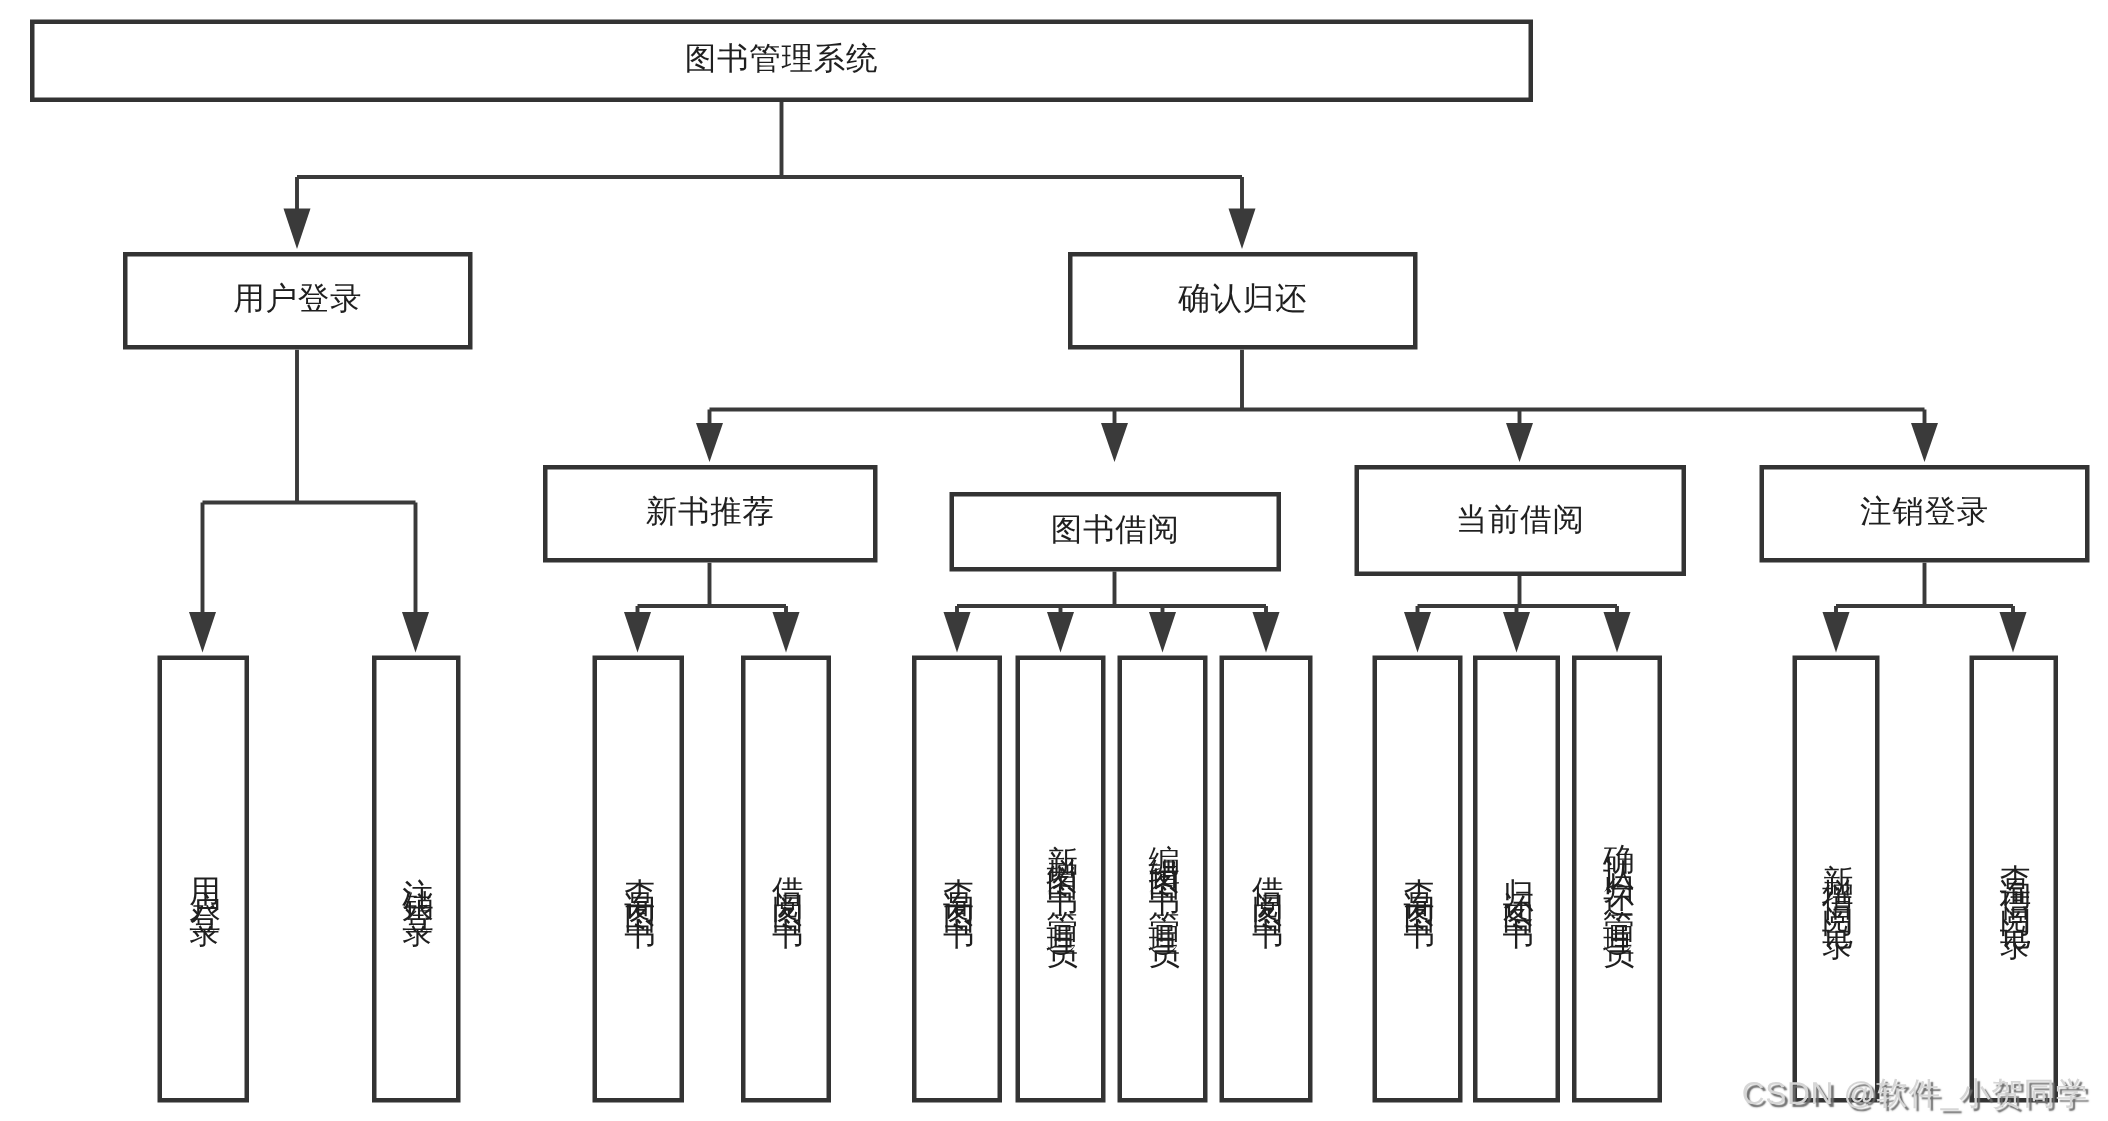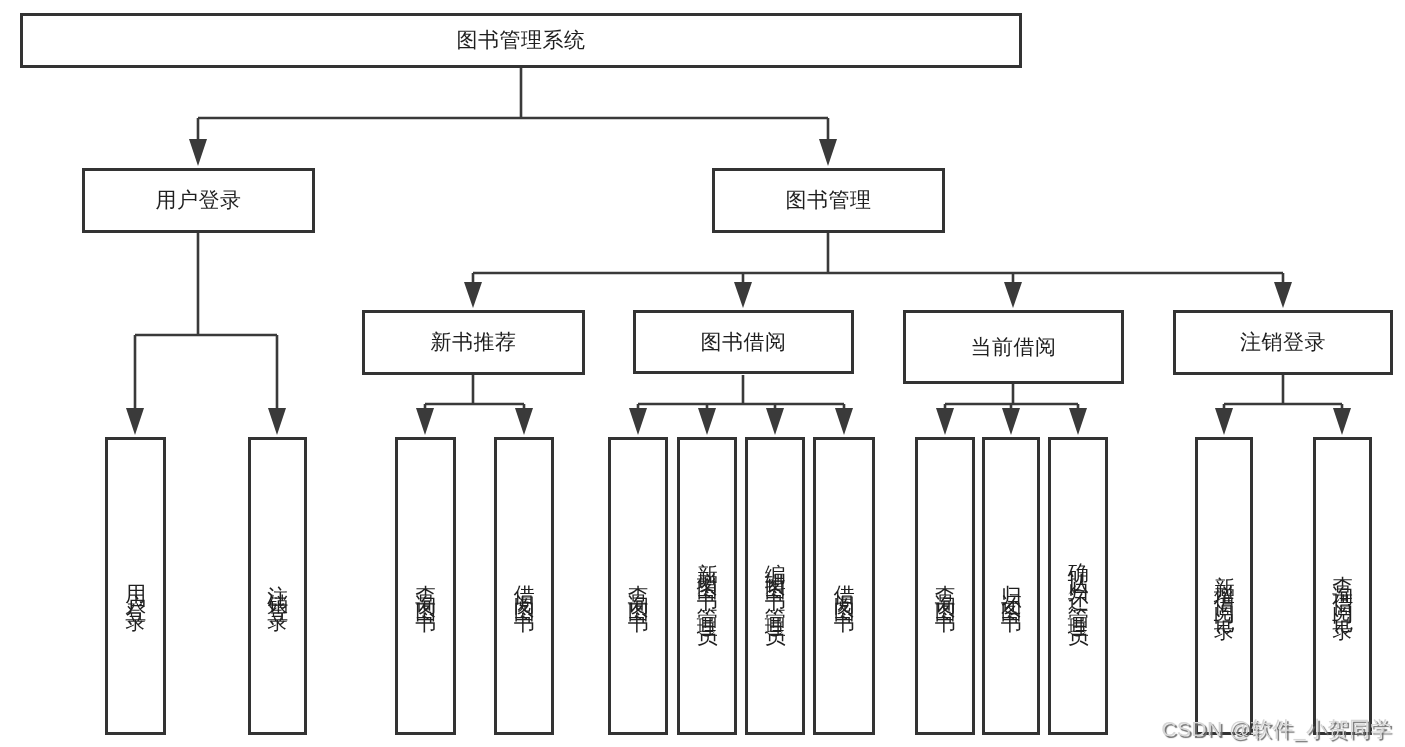--- a/index.html
+++ b/index.html
@@ -93,24 +93,24 @@
     <polygon points="1069,408 1087,408 1078,435"></polygon>
 
     <path d="M1283 375 V404 M1224 404 H1342 M1224 404 V410 M1342 404 V410"></path>
     <polygon points="1215,408 1233,408 1224,435"></polygon>
     <polygon points="1333,408 1351,408 1342,435"></polygon>
   </svg>
 
   <div class="box" style="left:20px; top:13px; width:1002px; height:55px;">图书管理系统</div>
 
   <div class="box" style="left:82px; top:168px; width:233px; height:65px;">用户登录</div>
-  <div class="box" style="left:712px; top:168px; width:233px; height:65px;">图书管理</div>
+  <div class="box" style="left:712px; top:168px; width:233px; height:65px;">确认归还</div>
 
   <div class="box" style="left:362px; top:310px; width:223px; height:65px;">新书推荐</div>
-  <div class="box" style="left:633px; top:310px; width:221px; height:64px;">图书借阅</div>
+  <div class="box" style="left:633px; top:328px; width:221px; height:53px;">图书借阅</div>
   <div class="box" style="left:903px; top:310px; width:221px; height:74px;">当前借阅</div>
   <div class="box" style="left:1173px; top:310px; width:220px; height:65px;">注销登录</div>
 
   <div class="box v" style="left:105px; top:437px; width:61px; height:298px;">用户登录</div>
   <div class="box v" style="left:248px; top:437px; width:59px; height:298px;">注销登录</div>
 
   <div class="box v" style="left:395px; top:437px; width:61px; height:298px;">查询图书</div>
   <div class="box v" style="left:494px; top:437px; width:60px; height:298px;">借阅图书</div>
 
   <div class="box v" style="left:608px; top:437px; width:60px; height:298px;">查询图书</div>

